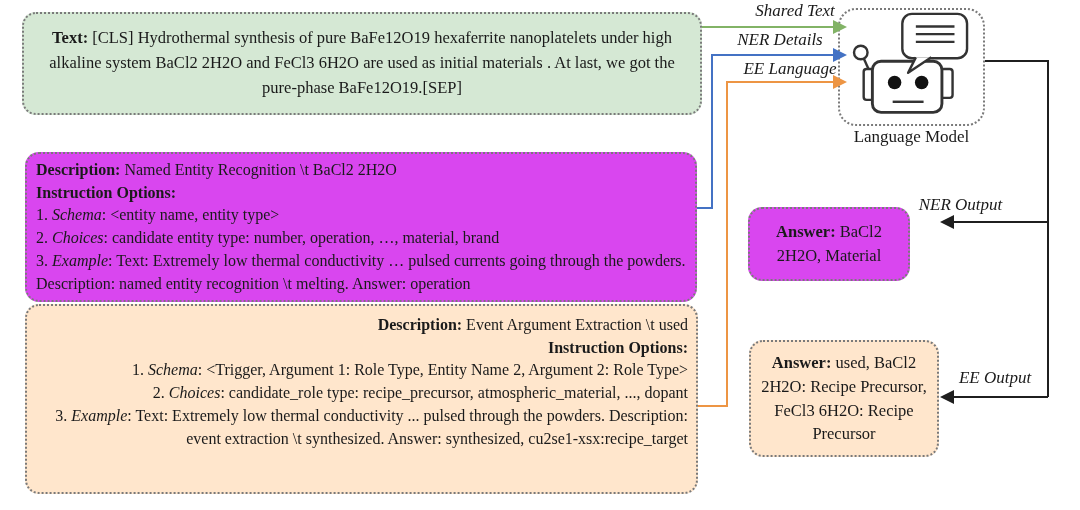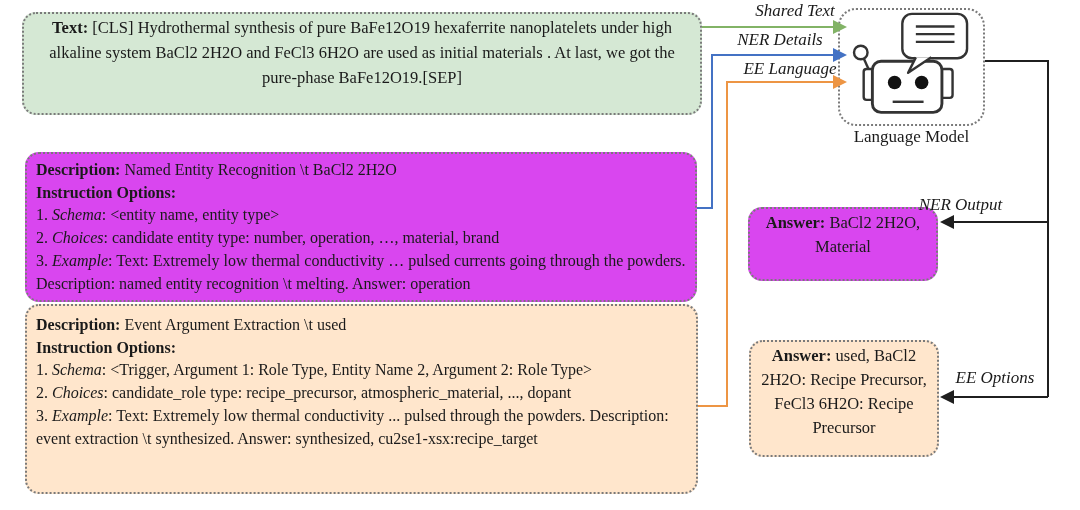--- a/index.html
+++ b/index.html
@@ -4,28 +4,28 @@
 <style>
   html,body{margin:0;padding:0;background:#ffffff;}
   .canvas{
     position:relative;width:1080px;height:510px;background:#ffffff;overflow:hidden;
     font-family:"Liberation Serif","DejaVu Serif",serif;color:#1a1a1a;
   }
   .box{position:absolute;box-sizing:border-box;border:2px dotted #7a7a7a;border-radius:14px;}
   .green{background:#d5e8d4;}
   .blue{background:#d946ef;margin-top:22px;}
   .orange{background:#ffe6cc;}
-  .center-flex{display:flex;align-items:flex-start;justify-content:center;text-align:center;}
+  .center-flex{display:flex;align-items:center;justify-content:center;text-align:center;}
   .shared-text-box{left:22px;top:12px;width:680px;height:103px;padding:2px 14px;font-size:16.5px;line-height:1.5;}
   .desc-box{font-size:16px;line-height:1.42;text-align:left;}
   .ner-desc-box{left:25px;top:130px;width:672px;height:150px;padding:5px 8px 4px 9px;}
-  .ee-desc-box{left:25px;top:304px;width:673px;height:190px;padding:8px 8px 4px 9px;}
+  .ee-desc-box{left:25px;top:304px;width:673px;height:190px;padding:8px 8px 4px 9px;text-align:right;}
   .lm-box{left:838px;top:8px;width:147px;height:118px;border-radius:18px;background:#ffffff;padding:0;}
   .lm-label{position:absolute;left:831px;top:127px;width:161px;text-align:center;font-size:17px;}
-  .ner-answer-box{left:748px;top:185px;width:190px;height:74px;padding:2px 6px;font-size:16.5px;line-height:1.45;}
+  .ner-answer-box{left:748px;top:185px;width:162px;height:74px;padding:2px 6px;font-size:16.5px;line-height:1.45;}
   .ee-answer-box{left:749px;top:340px;width:190px;height:117px;padding:2px 5px;font-size:16.5px;line-height:1.45;}
   .arrow-label{position:absolute;font-style:italic;font-size:17px;text-align:center;white-space:nowrap;}
   .lbl-shared{left:715px;top:1px;width:160px;}
   .lbl-ner-details{left:705px;top:30px;width:150px;}
   .lbl-ee-details{left:720px;top:59px;width:140px;}
   .lbl-ner-output{left:893px;top:195px;width:135px;}
   .lbl-ee-output{left:930px;top:368px;width:130px;}
   svg.overlay{position:absolute;left:0;top:0;width:1080px;height:510px;pointer-events:none;}
   .robot-svg{display:block;margin:0 auto;}
 </style>
@@ -108,15 +108,15 @@
     <g>
       <path d="M1048,397 H952" fill="none" stroke-width="2" stroke="#1f1f1f"></path>
       <polygon points="954,390 940,397 954,404" fill="#1f1f1f"></polygon>
     </g>
   </svg>
 
   <div class="arrow-label lbl-ner-details">NER Details</div>
   <div class="arrow-label lbl-shared">Shared Text</div>
   <div class="arrow-label lbl-ee-details">EE Language</div>
   <div class="arrow-label lbl-ner-output">NER Output</div>
-  <div class="arrow-label lbl-ee-output">EE Options</div>
+  <div class="arrow-label lbl-ee-output">EE Output</div>
 
 </div>
 
 </body></html>

